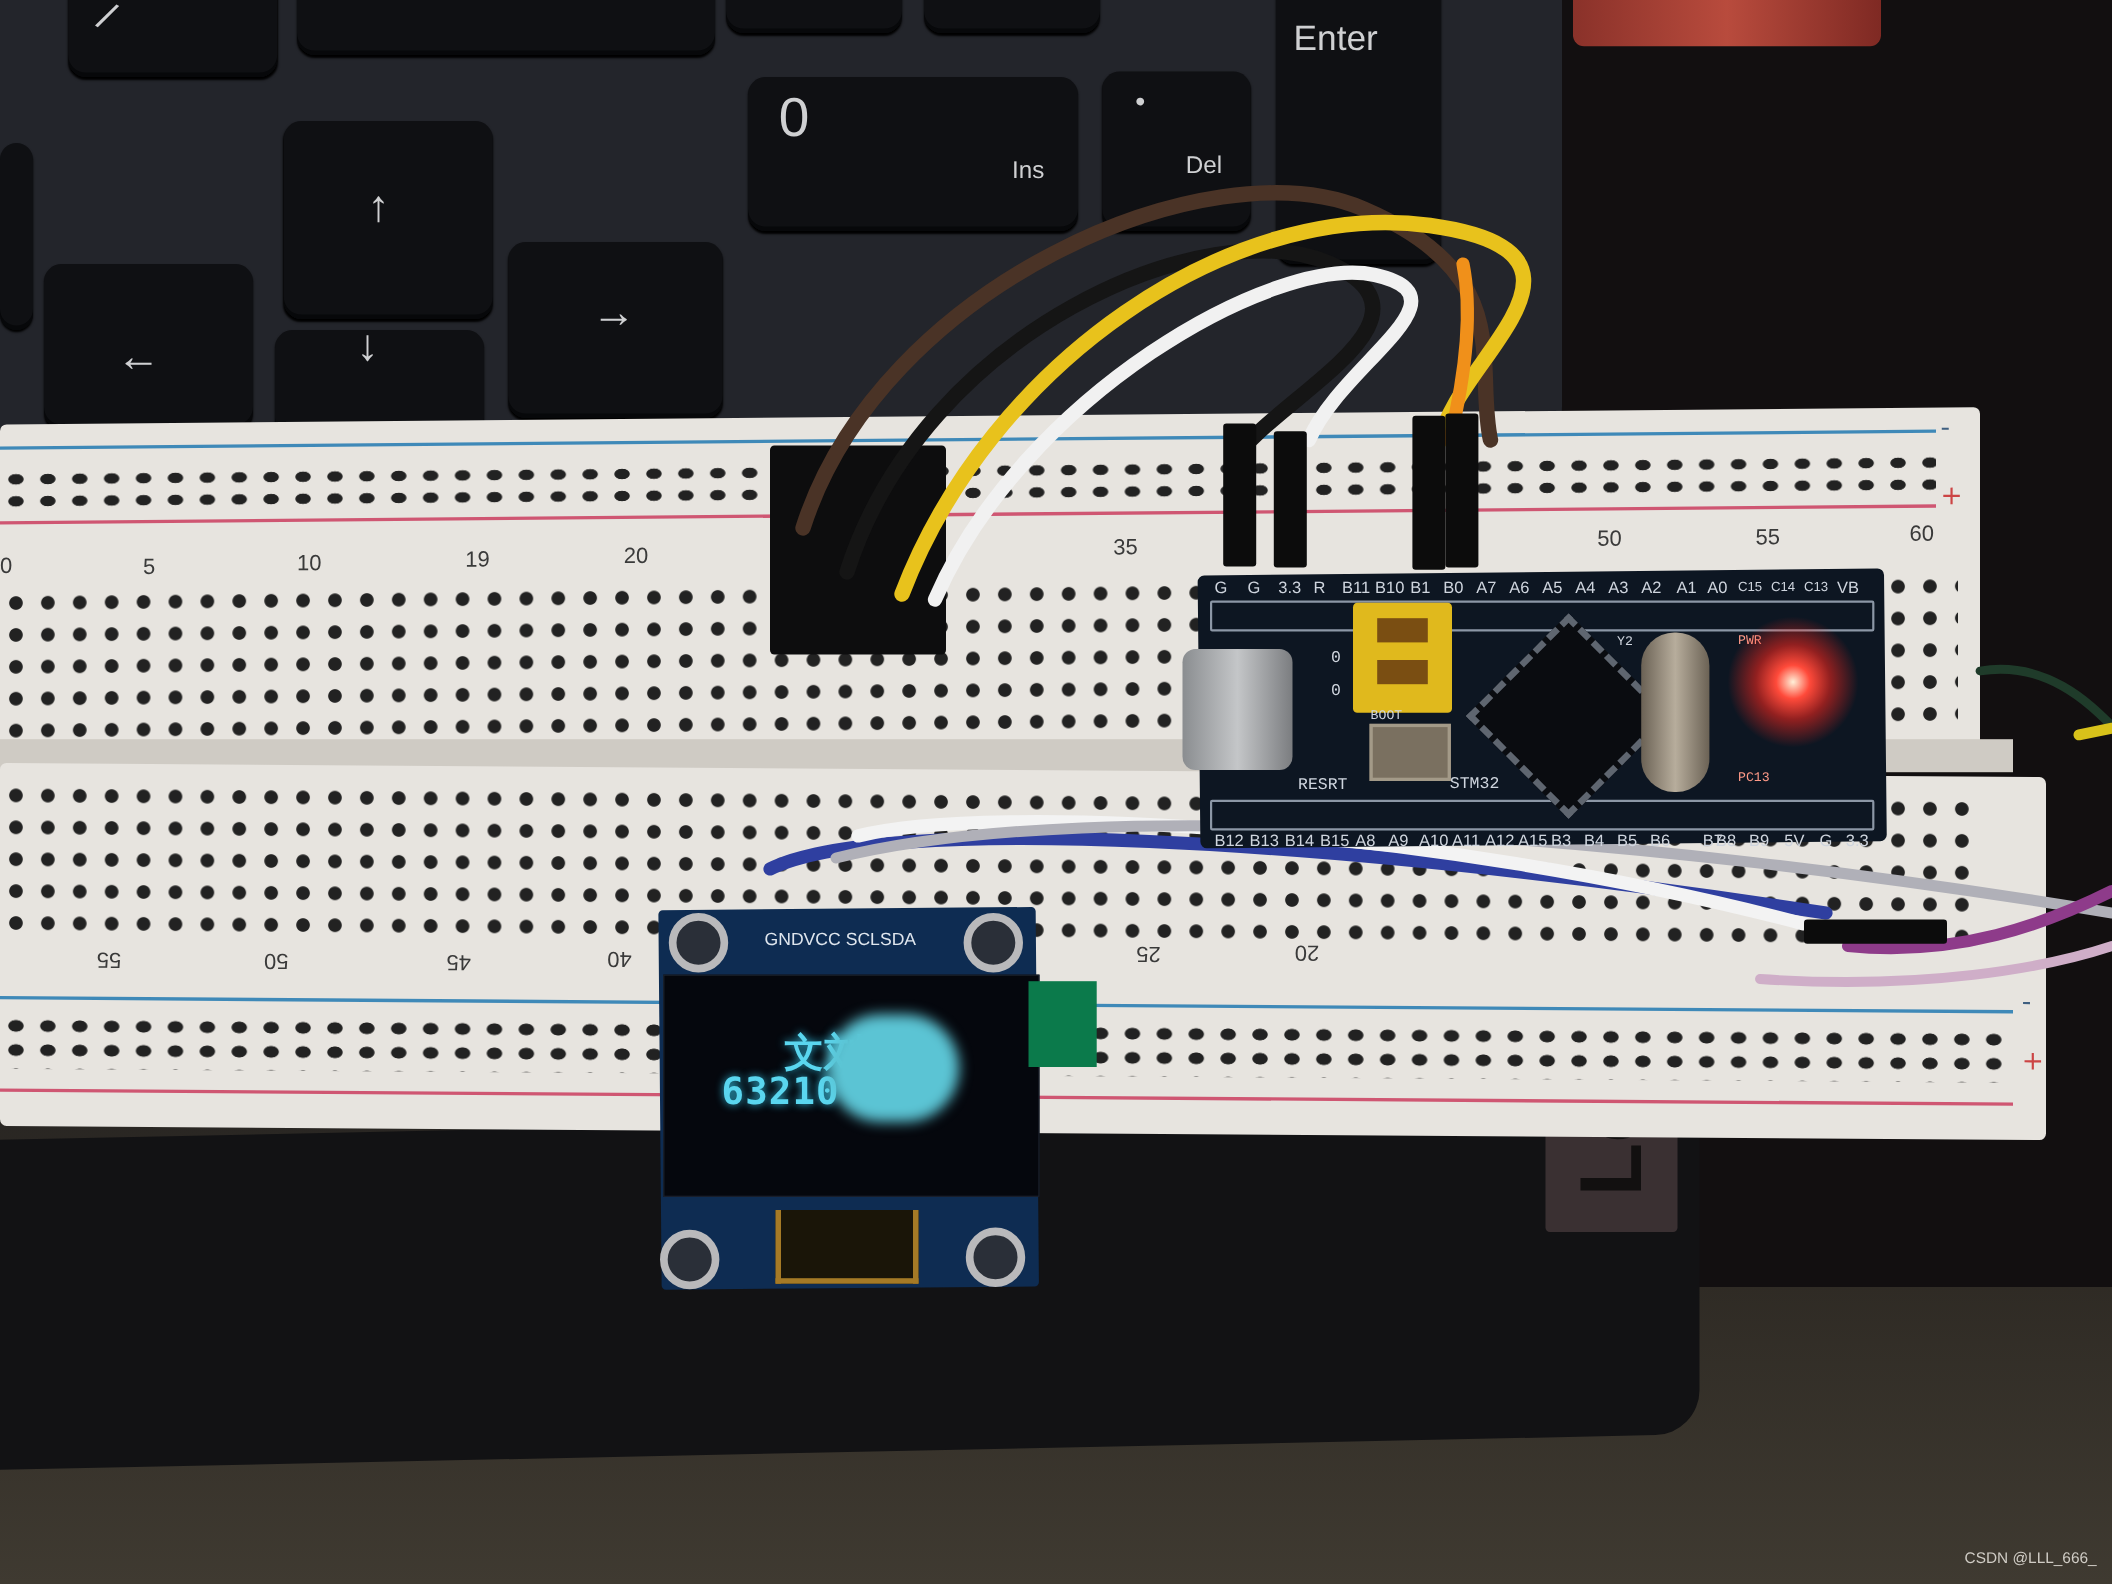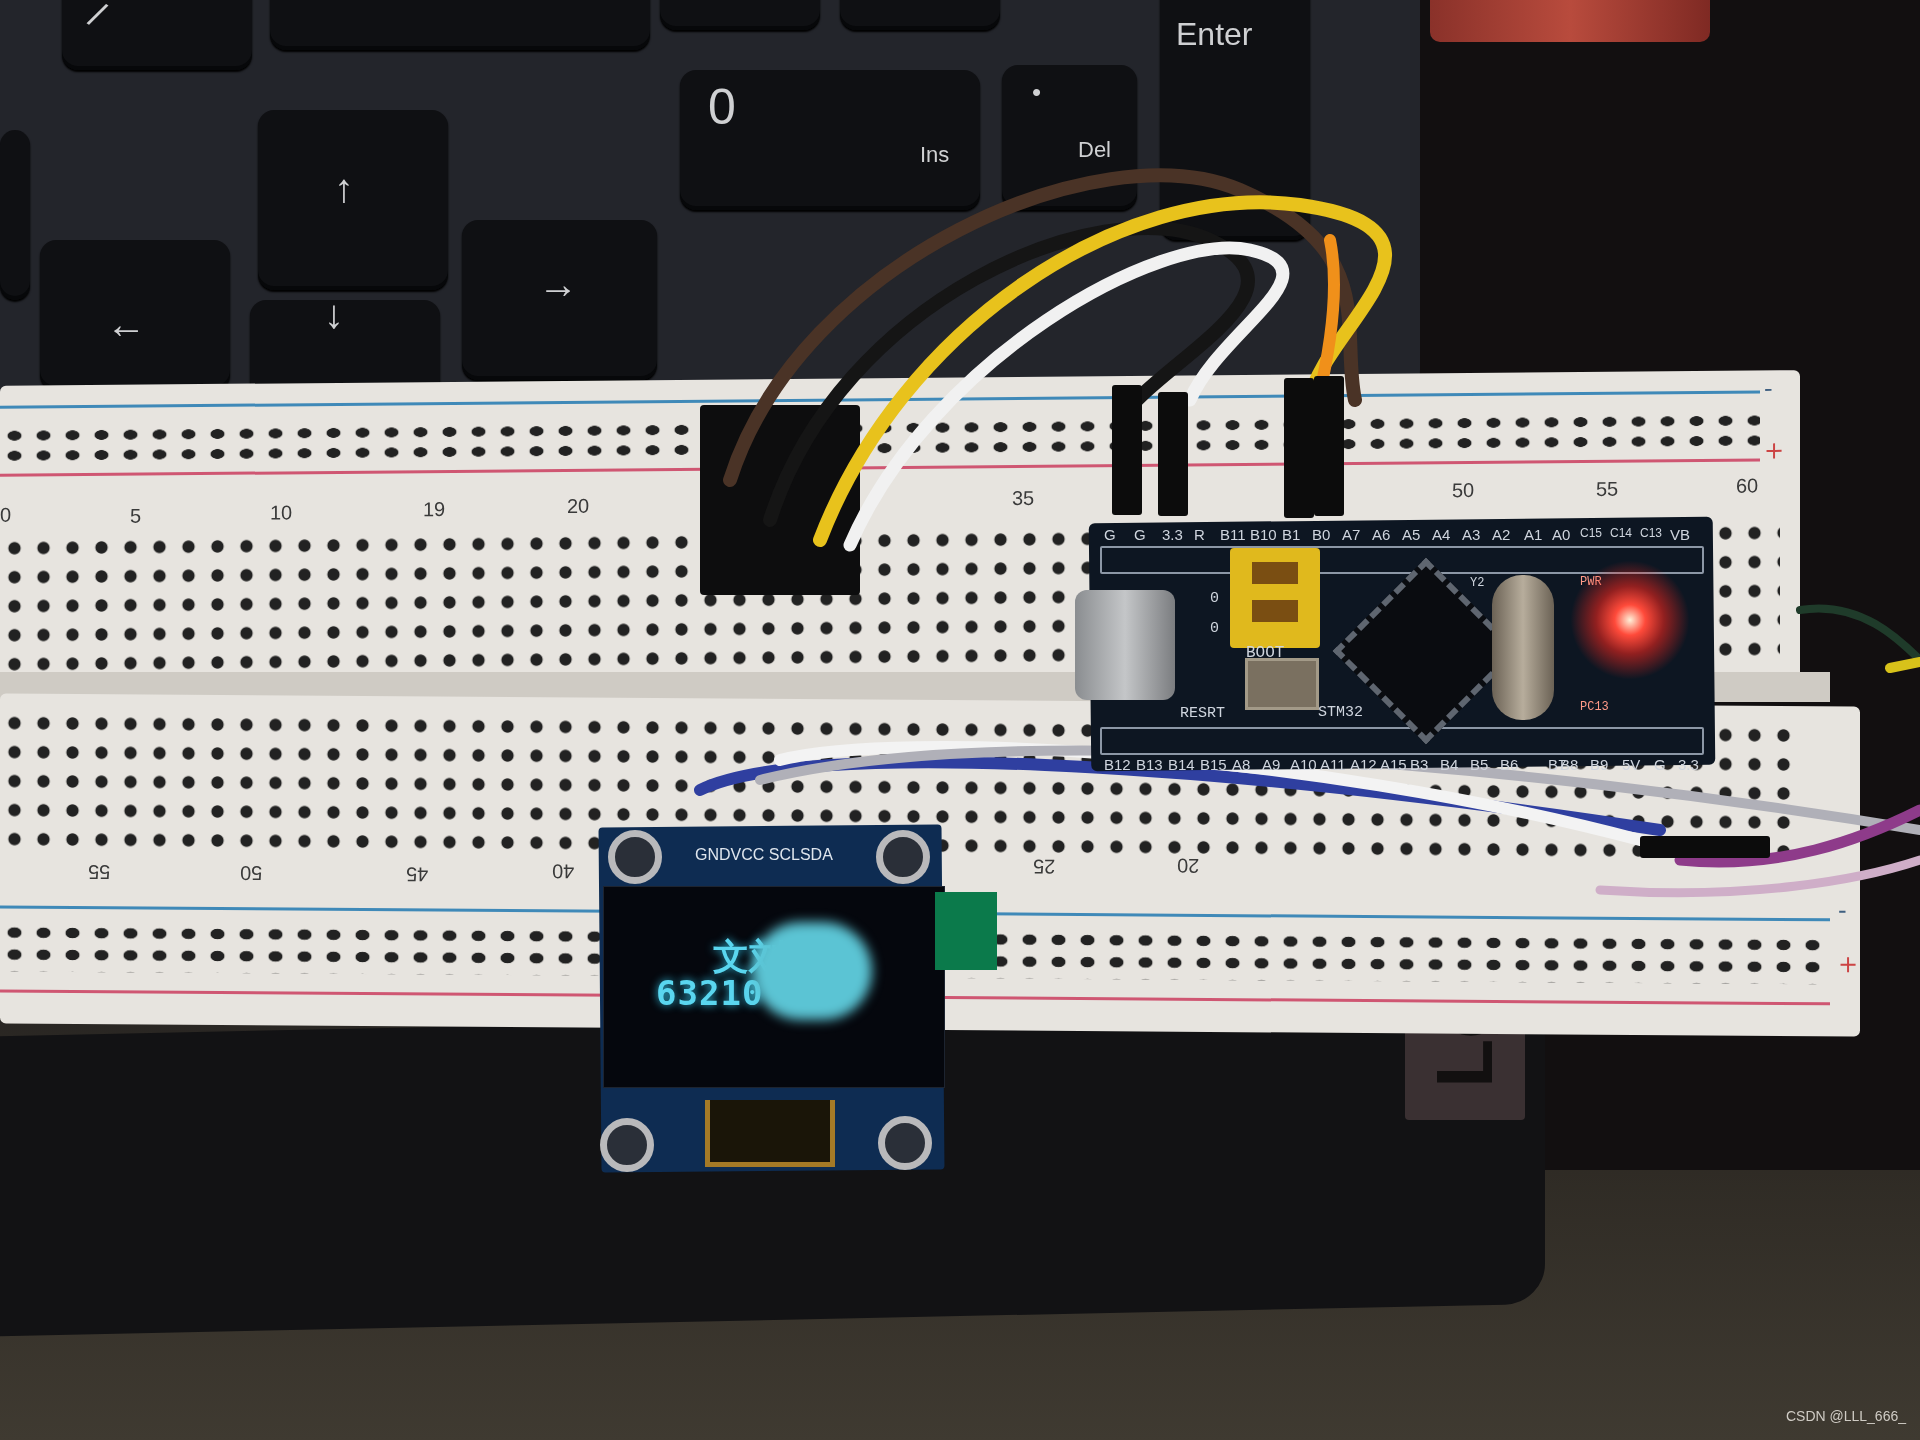--- a/index.html
+++ b/index.html
@@ -203,21 +203,21 @@
   <span class="pinlbl" style="left:550px">G</span>
   <span class="pinlbl" style="left:574px">3.3</span>
 </div>
 <div id="usbc" class="abs"></div>
 <div id="jumper" class="abs">
   <div class="abs" style="left:22px;top:14px;width:46px;height:22px;background:#7a4e12;"></div>
   <div class="abs" style="left:22px;top:52px;width:46px;height:22px;background:#7a4e12;"></div>
 </div>
 <span class="stmtxt" style="left:1210px;top:590px;">0</span>
 <span class="stmtxt" style="left:1210px;top:620px;">0</span>
-<span class="stmtxt" style="left:1246px;top:644px;font-size:16px;">BOOT</span>
+<span class="stmtxt" style="left:1246px;top:644px;font-size:12px;">BOOT</span>
 <div id="btn" class="abs"></div>
 <span class="stmtxt" style="left:1180px;top:705px;">RESRT</span>
 <span class="stmtxt" style="left:1318px;top:704px;">STM32</span>
 <div id="chip" class="abs"></div>
 <span class="stmtxt" style="left:1470px;top:576px;font-size:12px;">Y2</span>
 <div id="crystal" class="abs"></div>
 <span class="stmtxt" style="left:1580px;top:575px;font-size:12px;color:#ff9a88;">PWR</span>
 <span class="stmtxt" style="left:1580px;top:700px;font-size:12px;color:#ff9a88;">PC13</span>
 <div id="led-glow" class="abs"></div>
 

